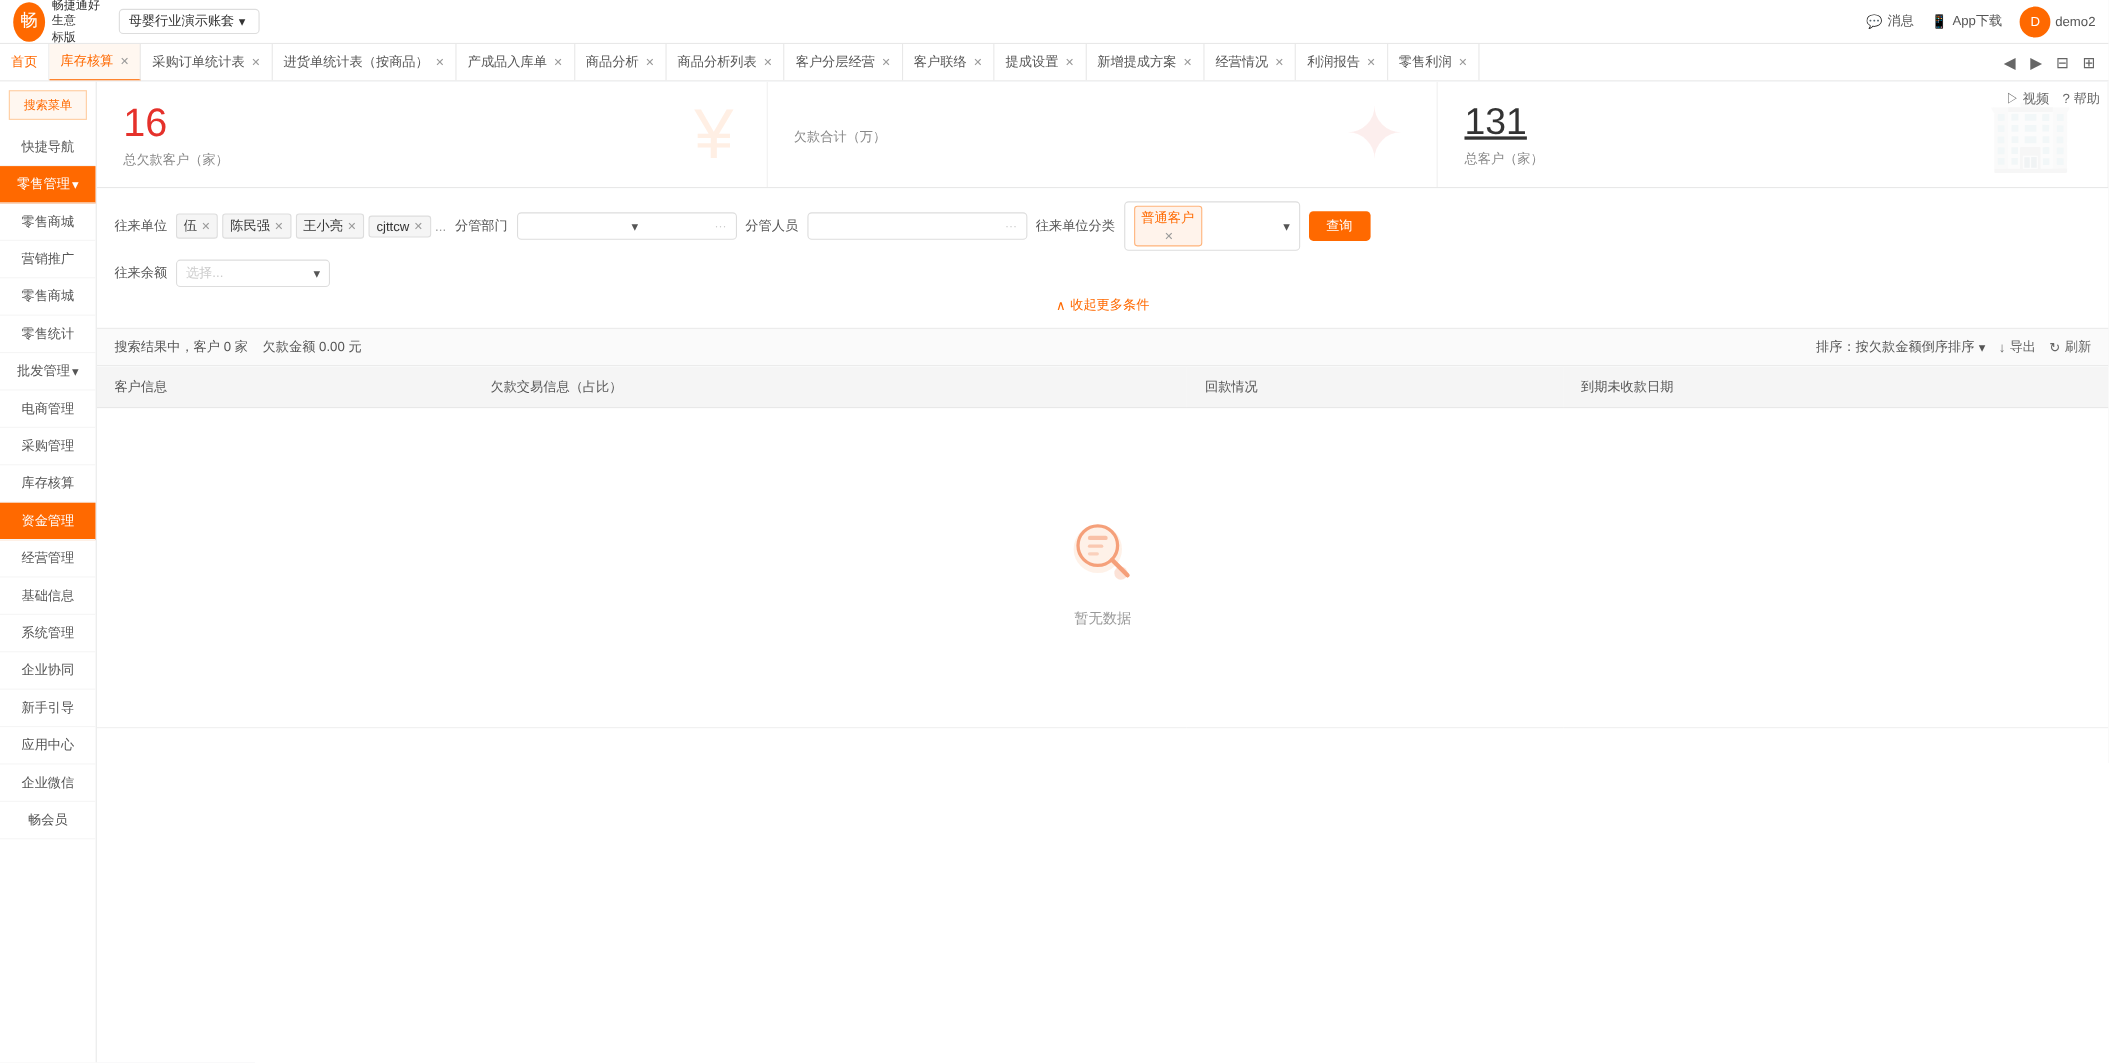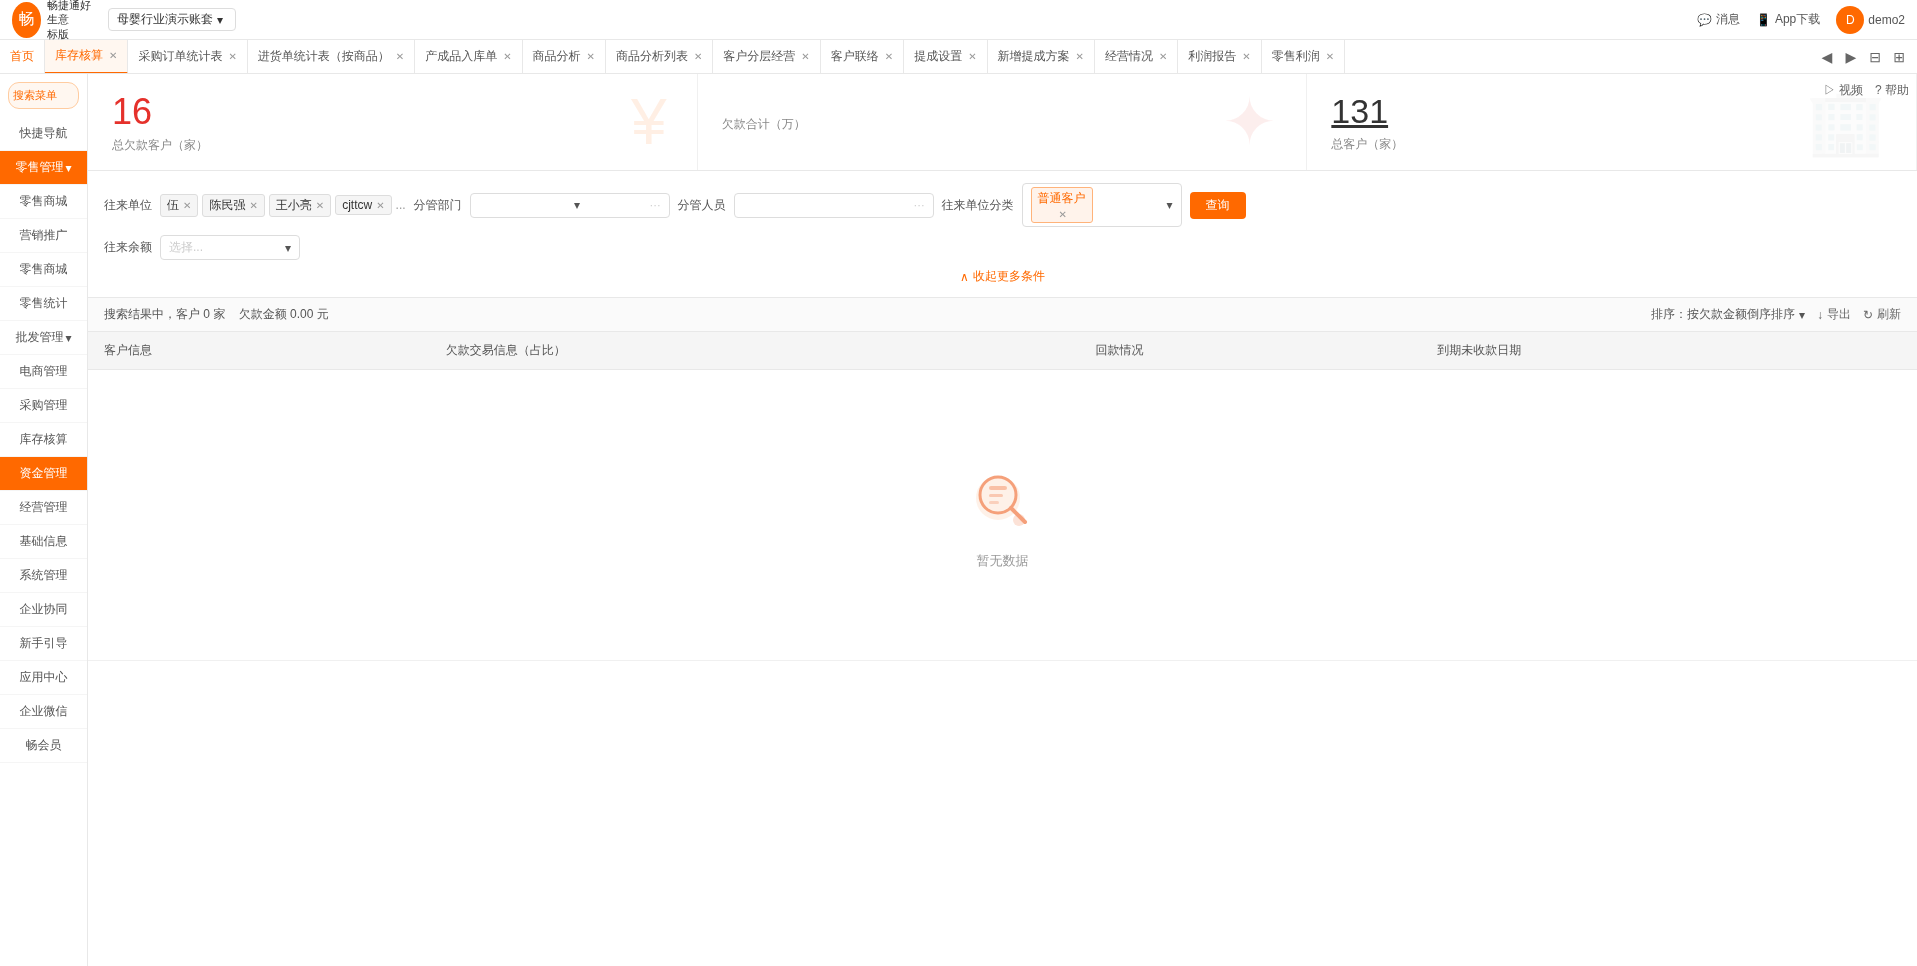--- a/index.html
+++ b/index.html
@@ -24,21 +24,21 @@
     .nav-tab .close-btn { margin-left: 6px; color: #999; font-size: 10px; }
     .nav-tab-actions { margin-left: auto; display: flex; align-items: center; padding: 0 8px; gap: 4px; }
     .nav-tab-action { width: 20px; height: 20px; display: flex; align-items: center; justify-content: center; cursor: pointer; color: #666; font-size: 14px; }
 
     
     .main-layout { display: flex; flex: 1; overflow: hidden; }
 
     
     .sidebar { width: 88px; background: #fff; border-right: 1px solid #e8e8e8; display: flex; flex-direction: column; flex-shrink: 0; overflow-y: auto; }
     .sidebar-search { padding: 8px; }
-    .sidebar-search-btn { width: 100%; background: #fff7f0; border: 1px solid #ffcca0; border-radius: 11px; padding: 5px 4px; font-size: 11px; color: #ff6900; cursor: pointer; text-align: left; }
+    .sidebar-search-btn { width: 100%; background: #fff7f0; border: 1px solid #ffcca0; border-radius: 0; padding: 5px 4px; font-size: 11px; color: #ff6900; cursor: pointer; text-align: center; }
     .sidebar-nav-item { padding: 8px 4px; text-align: center; font-size: 12px; color: #555; cursor: pointer; border-bottom: 1px solid #f5f5f5; }
     .sidebar-nav-item.active { background: #ff6900; color: white; }
     .sidebar-nav-item.has-arrow { display: flex; align-items: center; justify-content: center; gap: 2px; }
 
     
     .content { flex: 1; overflow-y: auto; background: #f5f7fa; display: flex; flex-direction: column; }
 
     
     .stats-header { background: white; display: flex; align-items: stretch; border-bottom: 1px solid #e8e8e8; flex-shrink: 0; position: relative; }
     .stat-item { flex: 1; padding: 16px 24px; display: flex; flex-direction: column; justify-content: center; border-right: 1px solid #f0f0f0; position: relative; }

